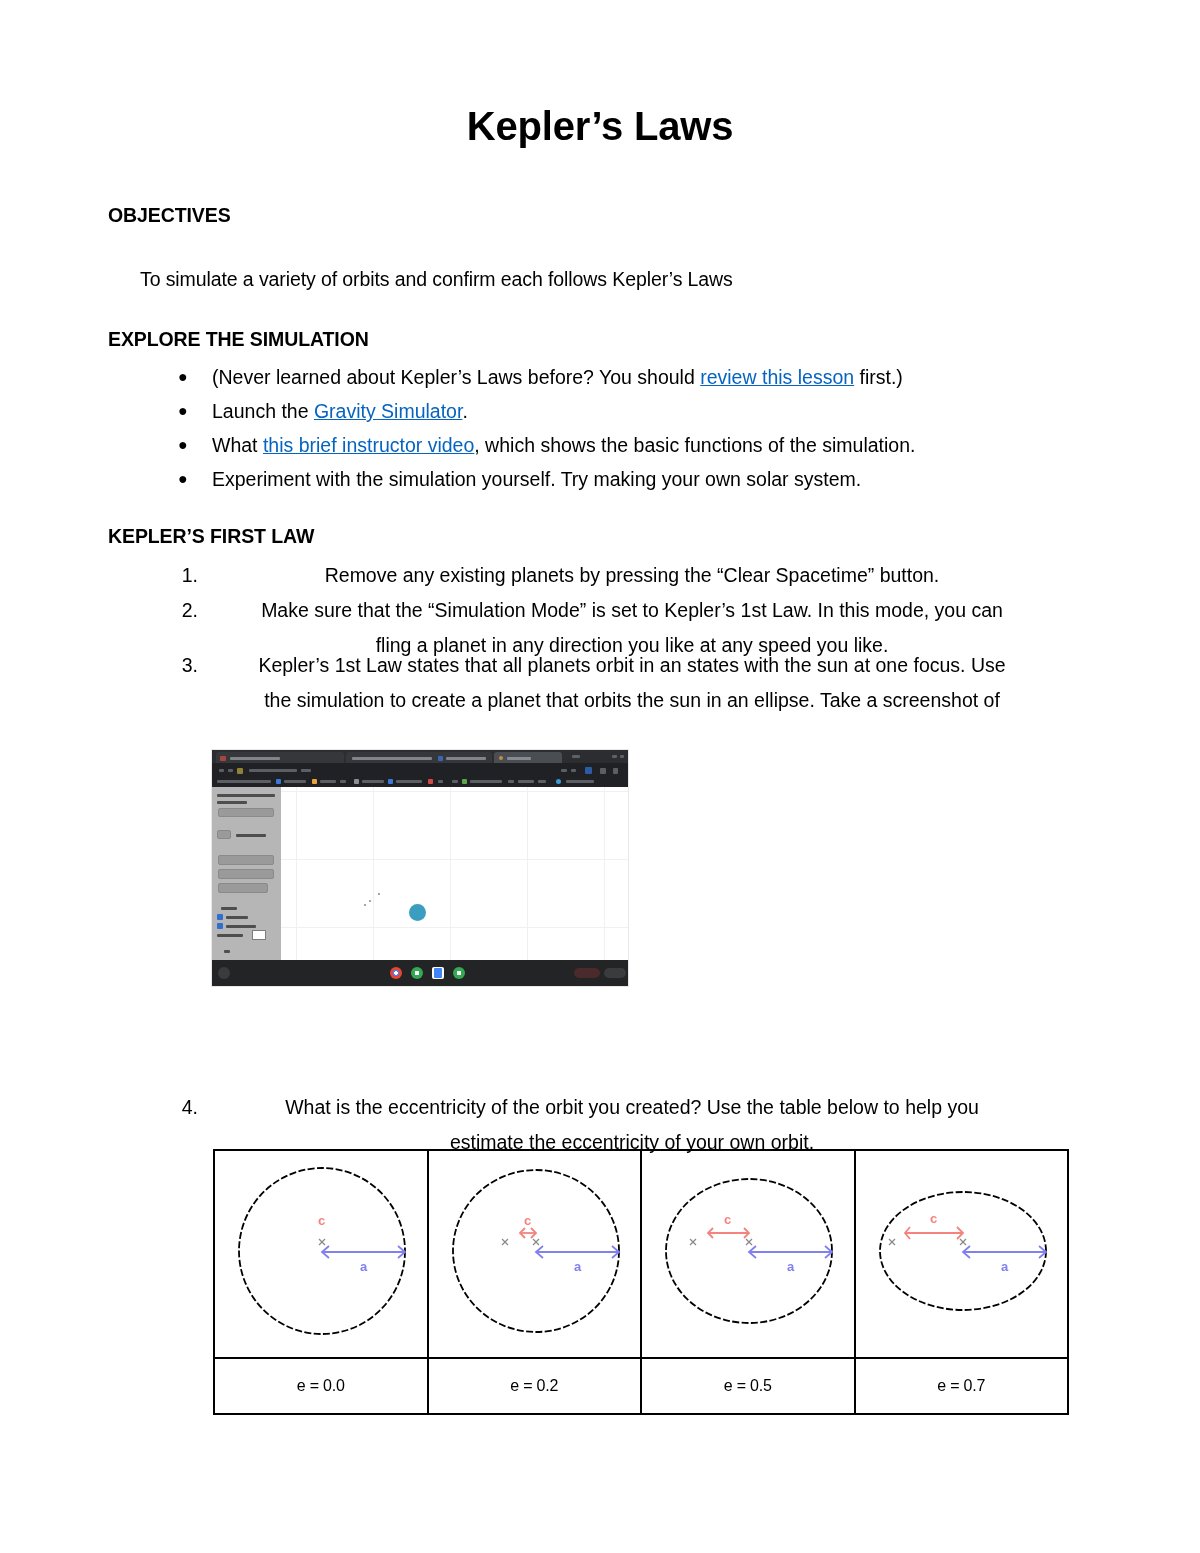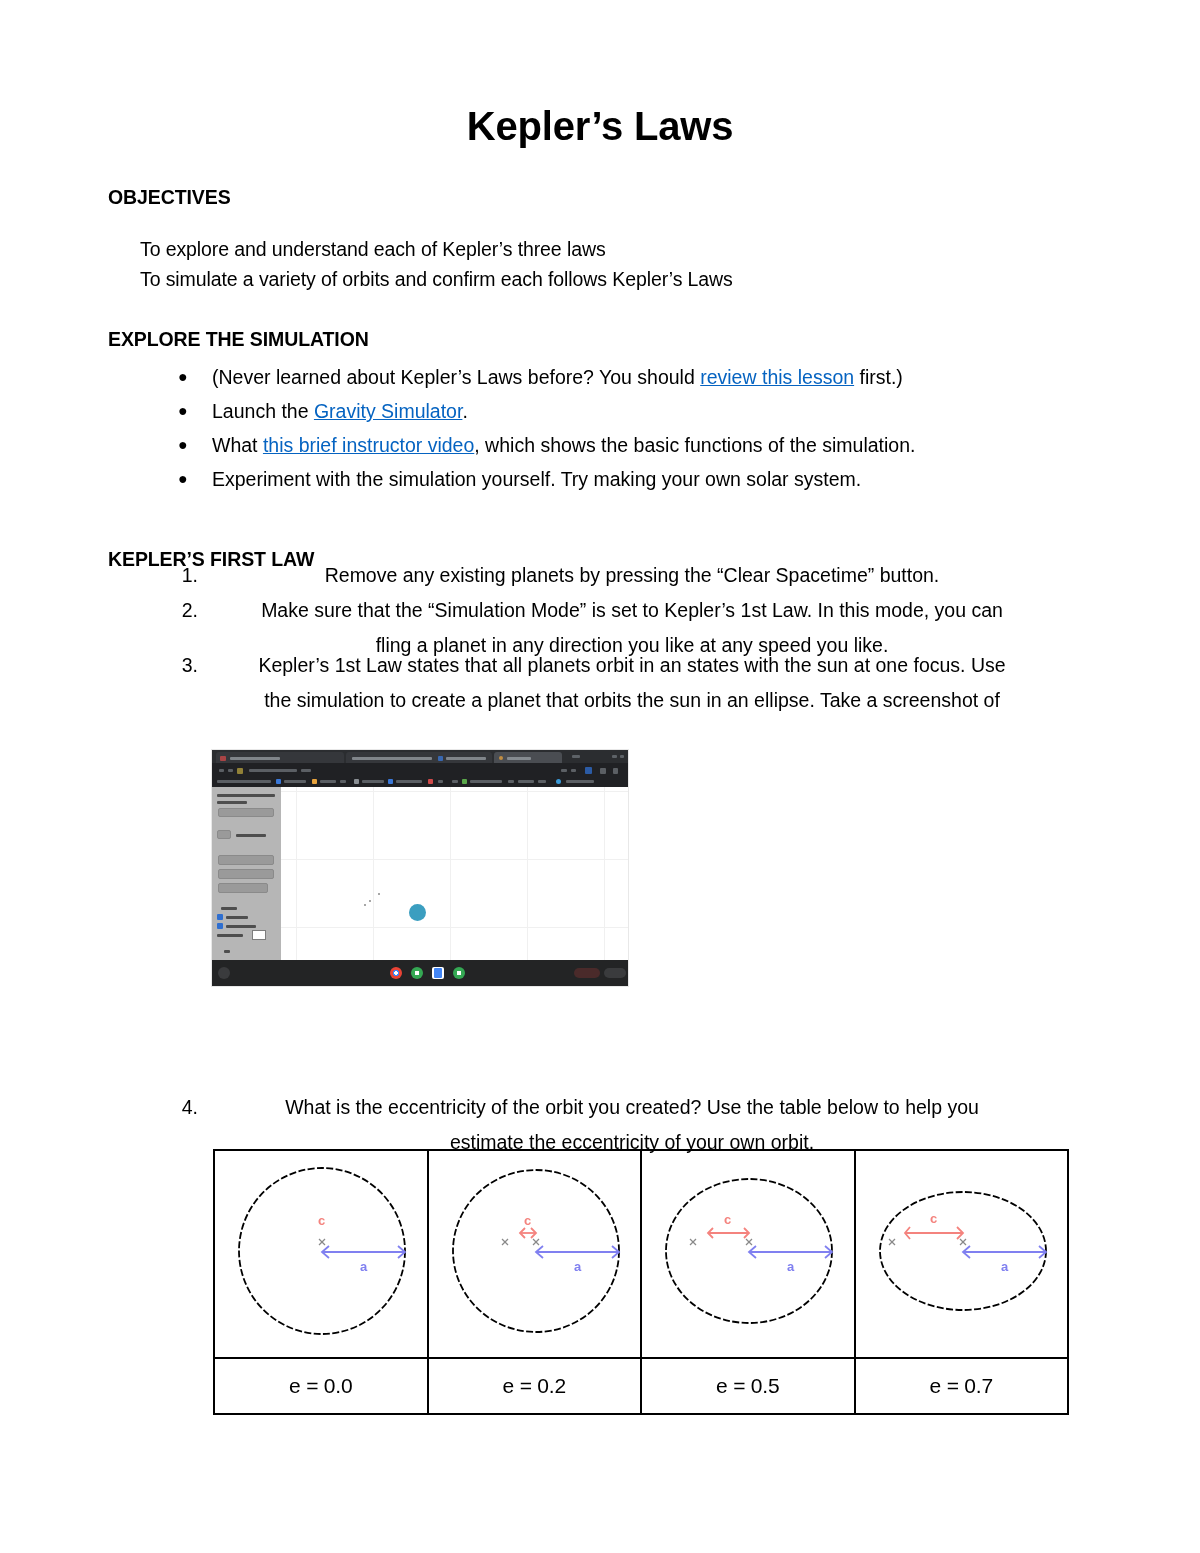--- a/index.html
+++ b/index.html
@@ -257,39 +257,38 @@
   }
   .ecc-table td {
     border: 2px solid #000;
     padding: 0;
     vertical-align: middle;
   }
   .ecc-cell-fig { height: 206px; position: relative; }
   .ecc-cell-lab {
     height: 54px;
     text-align: center;
-    font-size: 21px;
+    font-size: 16px;
     letter-spacing: -0.2px;
   }
   .fig-wrap {
     position: relative;
     width: 100%;
     height: 206px;
   }
   .fig-wrap svg { display: block; }
 </style>
 </head>
 <body>
 
 <div class="page">
 
   <div class="doc-title">Kepler’s Laws</div>
 
-  <div class="section-head" style="top:186px;">OBJECTIVES</div>
-  <div class="para obj-line" style="top:234px;">To explore and understand each of Kepler’s three laws</div>
+  <div class="section-head" style="top:204px;">OBJECTIVES</div>
   <div class="para obj-line" style="top:264px;">To simulate a variety of orbits and confirm each follows Kepler’s Laws</div>
 
   <div class="section-head" style="top:328px;">EXPLORE THE SIMULATION</div>
 
   <div class="bullet-row" style="top:362px;">
     <span class="dot">●</span>
     <span class="btext"><span>(Never learned about Kepler’s Laws before? You should </span><a class="link" href="#">review this lesson</a><span> first.)</span></span>
   </div>
 
   <div class="bullet-row" style="top:396px;">
@@ -300,21 +299,21 @@
   <div class="bullet-row" style="top:430px;">
     <span class="dot">●</span>
     <span class="btext"><span>What </span><a class="link" href="#">this brief instructor video</a><span>, which shows the basic functions of the simulation.</span></span>
   </div>
 
   <div class="bullet-row" style="top:464px;">
     <span class="dot">●</span>
     <span class="btext">Experiment with the simulation yourself. Try making your own solar system.</span>
   </div>
 
-  <div class="section-head" style="top:548px;">KEPLER’S FIRST LAW</div>
+  <div class="section-head" style="top:525px;">KEPLER’S FIRST LAW</div>
 
   <div class="num-row" style="top:558px;">
     <span class="num">1.</span>
     <span class="ntext nowrap">Remove any existing planets by pressing the “Clear Spacetime” button.</span>
   </div>
 
   <div class="num-row" style="top:593px;">
     <span class="num">2.</span>
     <span class="ntext nowrap">Make sure that the “Simulation Mode” is set to Kepler’s 1st Law. In this mode, you can</span>
     <span class="ntext nowrap">fling a planet in any direction you like at any speed you like.</span>

